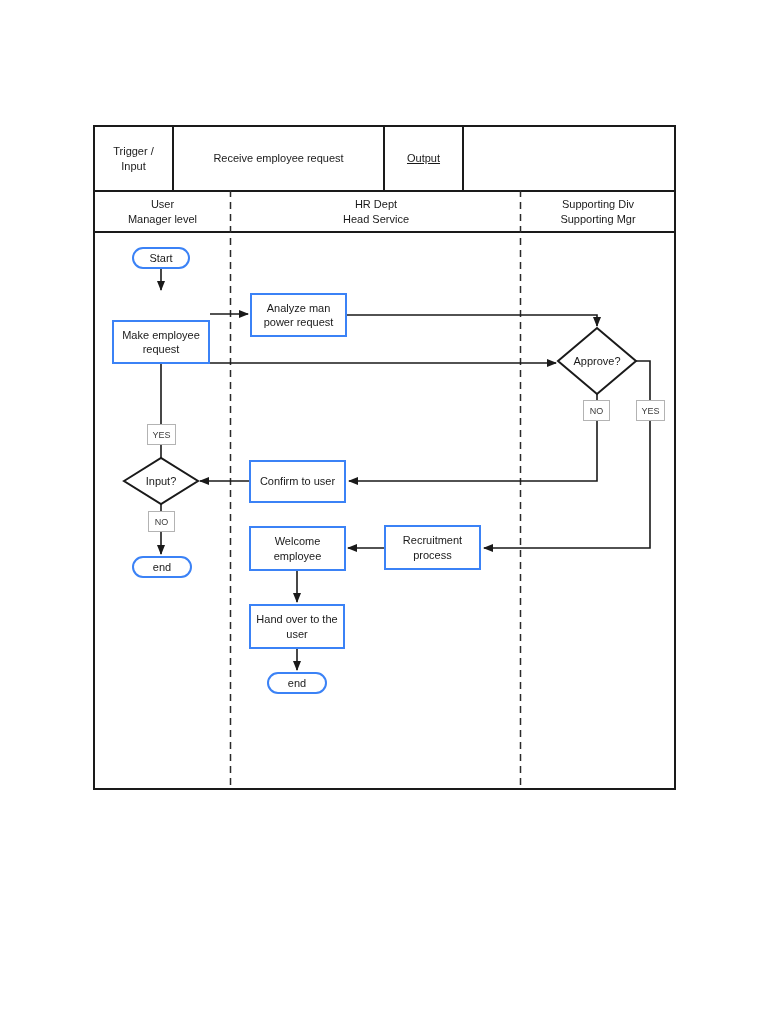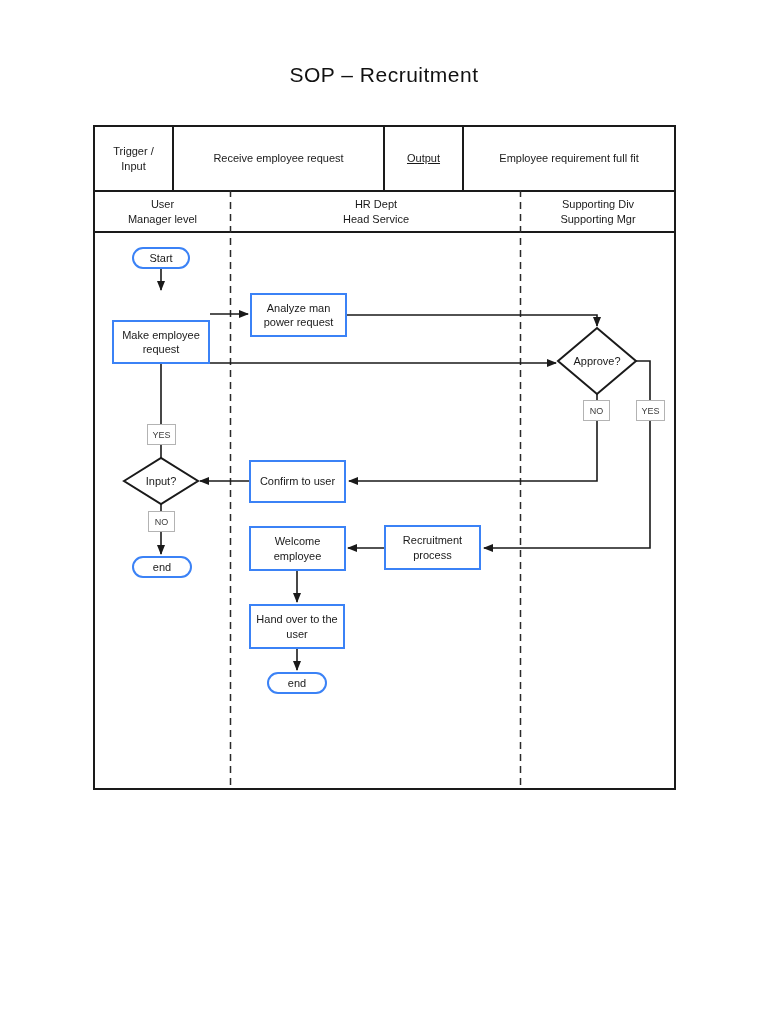--- a/index.html
+++ b/index.html
@@ -77,34 +77,32 @@
     color: #3a3a3a;
     box-sizing: border-box;
     z-index: 3;
   }
 </style>
 </head>
 <body>
 
 <div class="page">
 
-  <h1 class="title">SOP – Recruitment</h1>
 
   <div class="tbl-outer"></div>
   <div class="vline" style="left:172px; top:125px; height:65px;"></div>
   <div class="vline" style="left:383px; top:125px; height:65px;"></div>
   <div class="vline" style="left:462px; top:125px; height:65px;"></div>
   <div class="hline" style="left:93px; top:190px; width:581px;"></div>
   <div class="hline" style="left:93px; top:231px; width:581px;"></div>
 
   <div class="cell" style="left:95px; top:127px; width:77px; height:63px;border-radius:13px;">Trigger /
 Input</div>
   <div class="cell" style="left:174px; top:127px; width:209px; height:63px;">Receive employee request</div>
   <div class="cell" style="left:385px; top:127px; width:77px; height:63px;text-decoration:underline;">Output</div>
-  <div class="cell" style="left:464px; top:127px; width:210px; height:63px;">Employee requirement full fit</div>
 
   <div class="cell" style="left:95px; top:192px; width:135px; height:39px;">User
 Manager level</div>
   <div class="cell" style="left:232px; top:192px; width:288px; height:39px;">HR Dept
 Head Service</div>
   <div class="cell" style="left:522px; top:192px; width:152px; height:39px;">Supporting Div
 Supporting Mgr</div>
 
   <svg class="connectors" width="768" height="1024" viewBox="0 0 768 1024">
     <defs>

